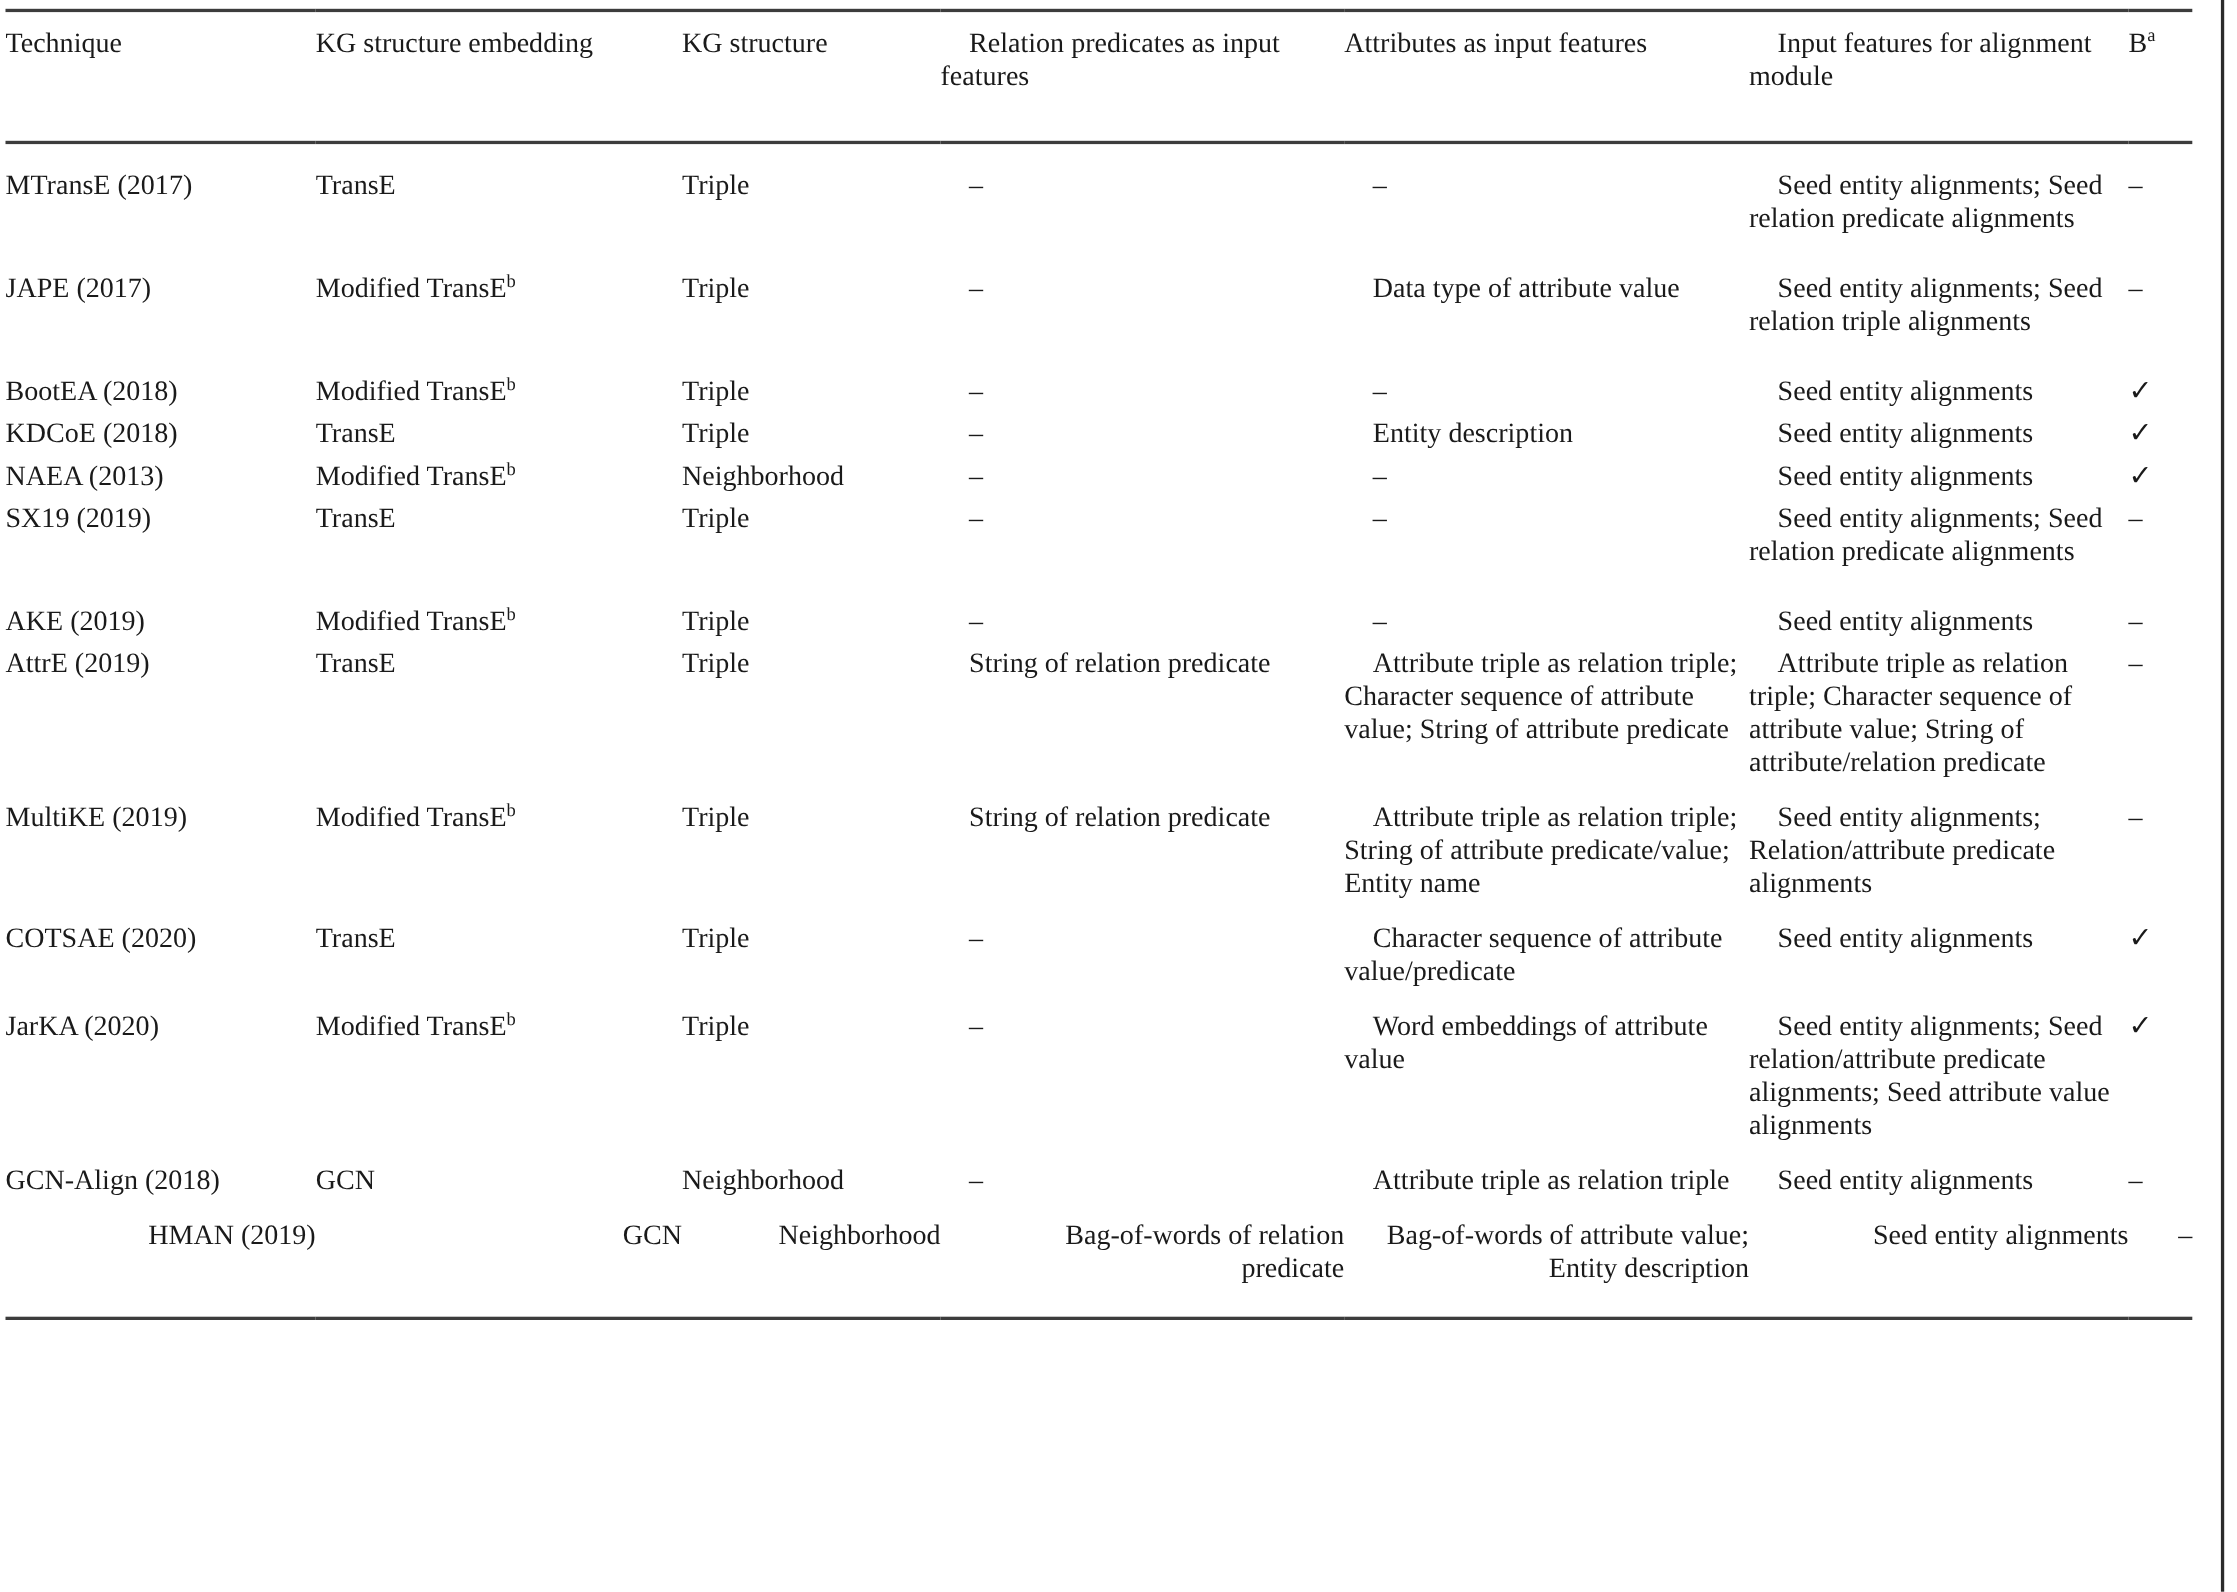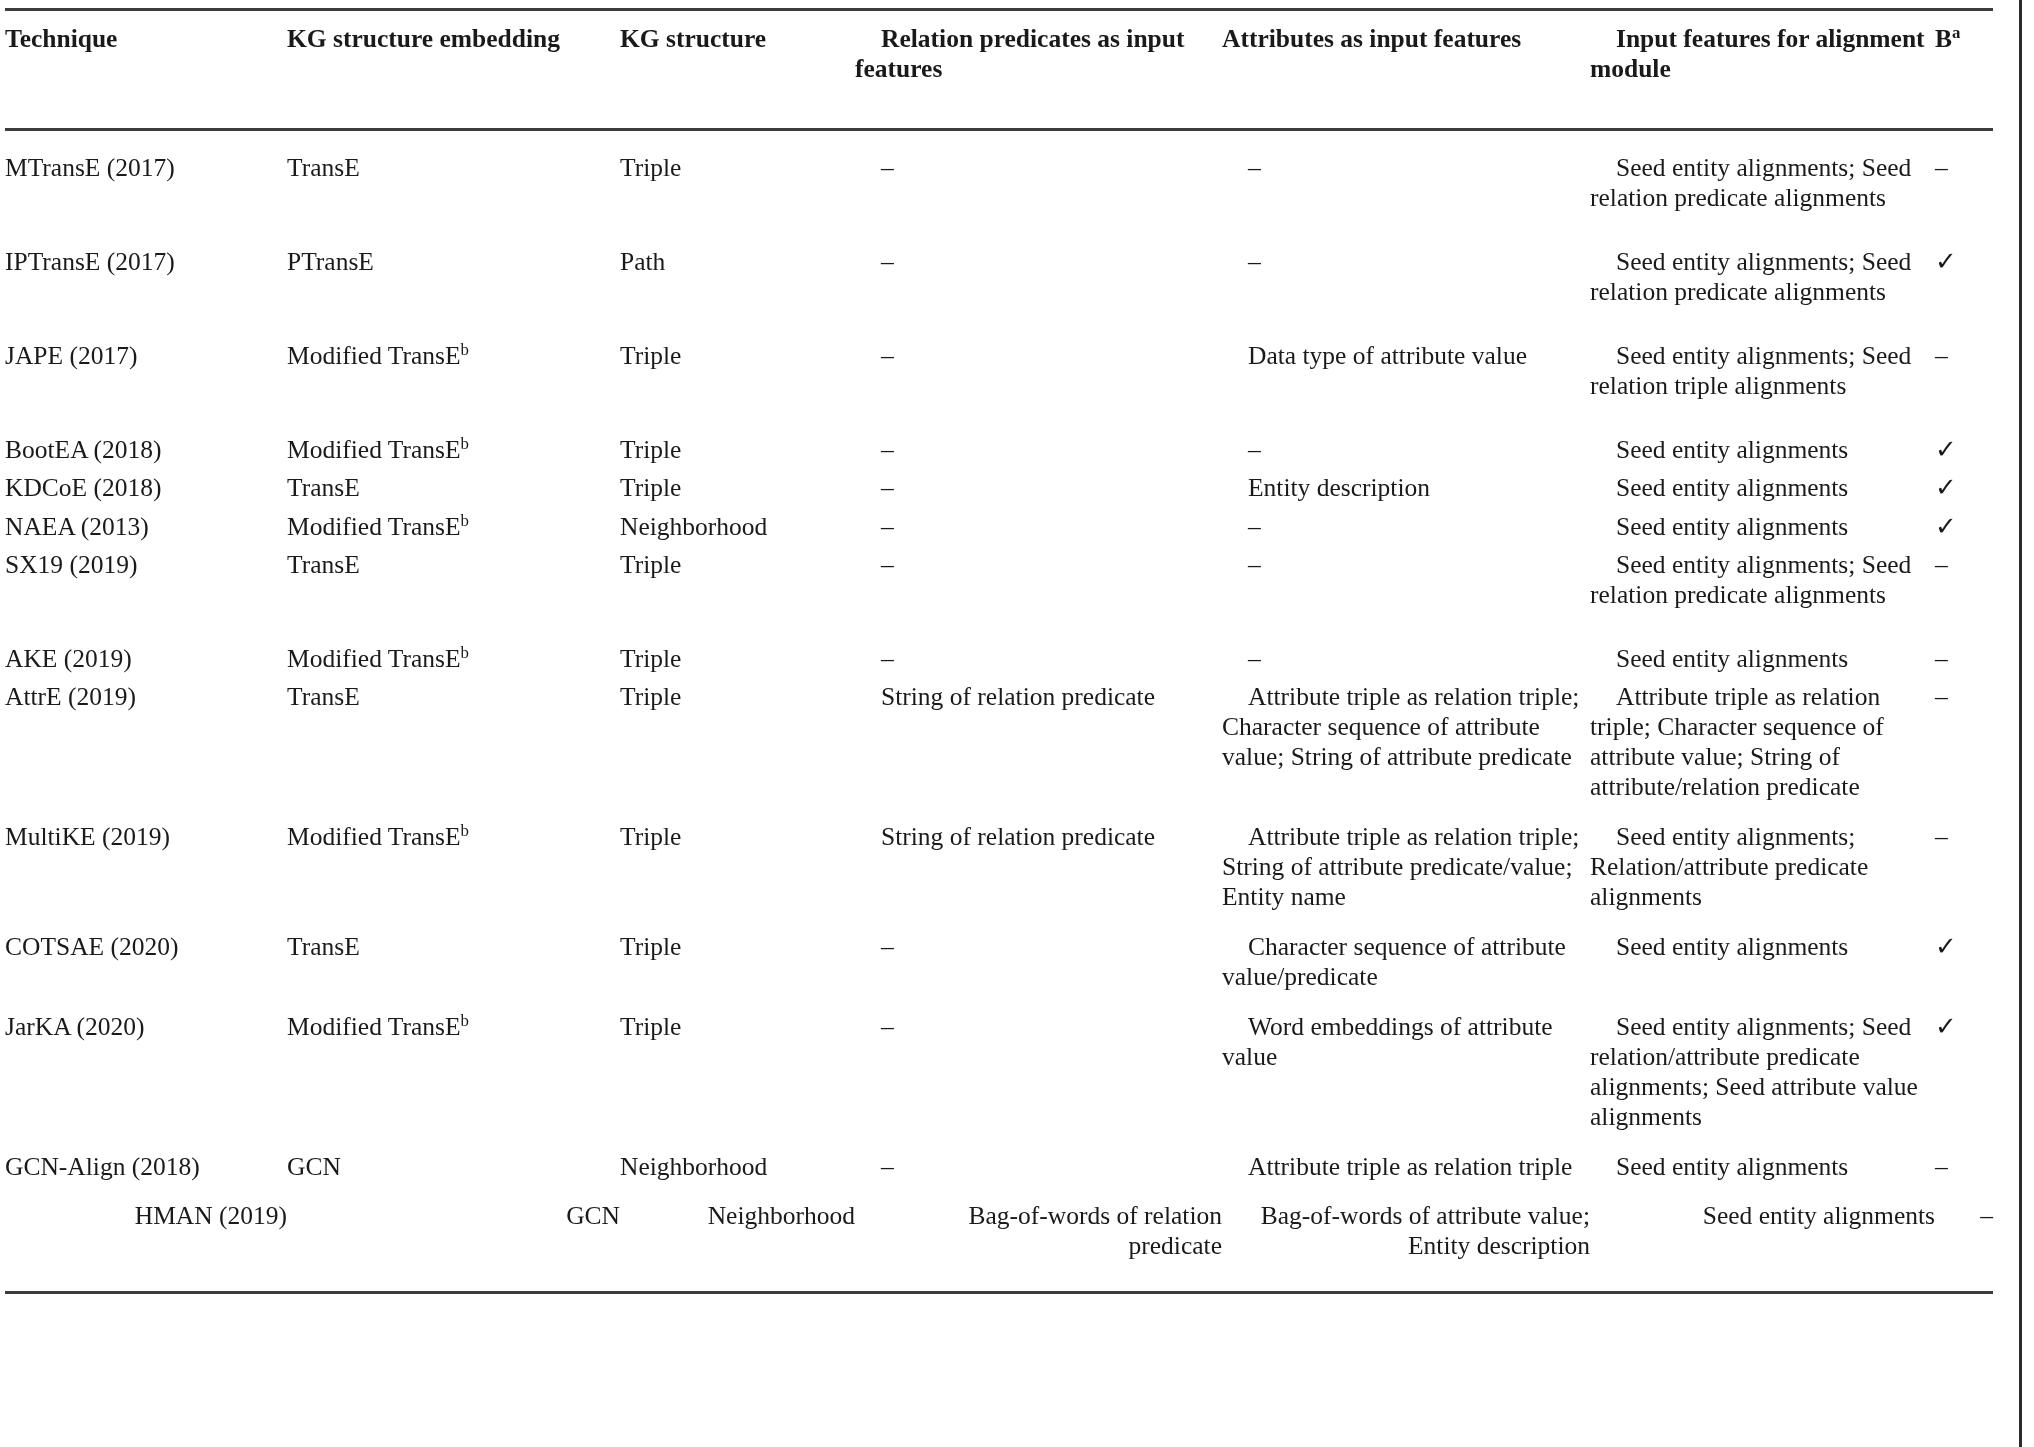--- a/index.html
+++ b/index.html
@@ -56,21 +56,20 @@
     padding: 0;
     border: none;
   }
 
   
   thead tr.head-row th {
     border-top: 3.5px solid #3c3c3c;
     border-bottom: 3.5px solid #3c3c3c;
     padding-top: 13px;
     padding-bottom: 44px;
-    font-weight: bold;
   }
   tbody tr:first-child td {
     padding-top: 22px;
     margin-left: 24px;
   }
   tbody tr:last-child td {
     border-bottom: 3.5px solid #3c3c3c;
     text-align: right;
   }
 
@@ -166,29 +165,20 @@
         <tr class="gap-lg">
           <td>MTransE (2017)</td>
           <td><span>TransE</span></td>
           <td>Triple</td>
           <td><span class="hang">–</span></td>
           <td><span class="hang">–</span></td>
           <td><span class="hang">Seed entity alignments; Seed relation predicate alignments</span></td>
           <td class="flag"><span class="dash">–</span></td>
         </tr>
         <tr class="gap-lg">
-          <td>IPTransE (2017)</td>
-          <td><span>PTransE</span></td>
-          <td>Path</td>
-          <td><span class="hang">–</span></td>
-          <td><span class="hang">–</span></td>
-          <td><span class="hang">Seed entity alignments; Seed relation predicate alignments</span></td>
-          <td class="flag"><span class="check">✓</span></td>
-        </tr>
-        <tr class="gap-lg">
           <td>JAPE (2017)</td>
           <td><span>Modified TransE</span><sup>b</sup></td>
           <td>Triple</td>
           <td><span class="hang">–</span></td>
           <td><span class="hang">Data type of attribute value</span></td>
           <td><span class="hang">Seed entity alignments; Seed relation triple alignments</span></td>
           <td class="flag"><span class="dash">–</span></td>
         </tr>
         <tr class="gap-sm">
           <td>BootEA (2018)</td>

